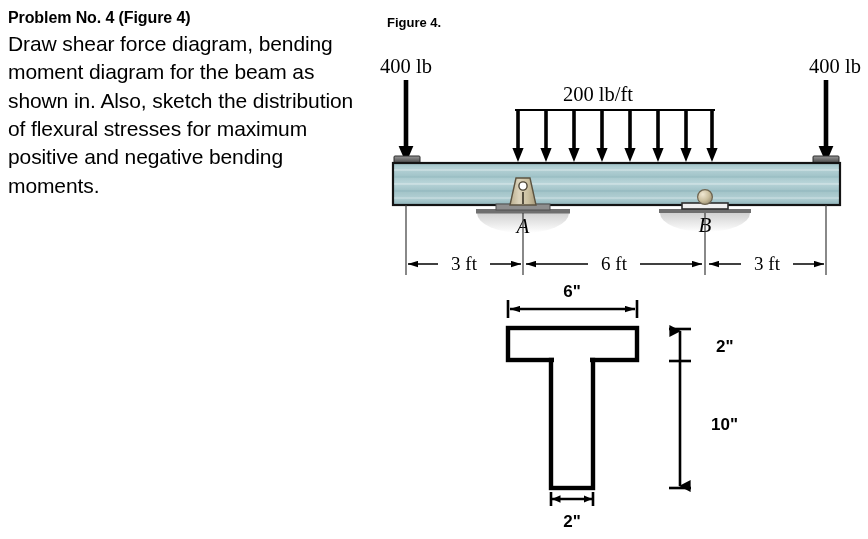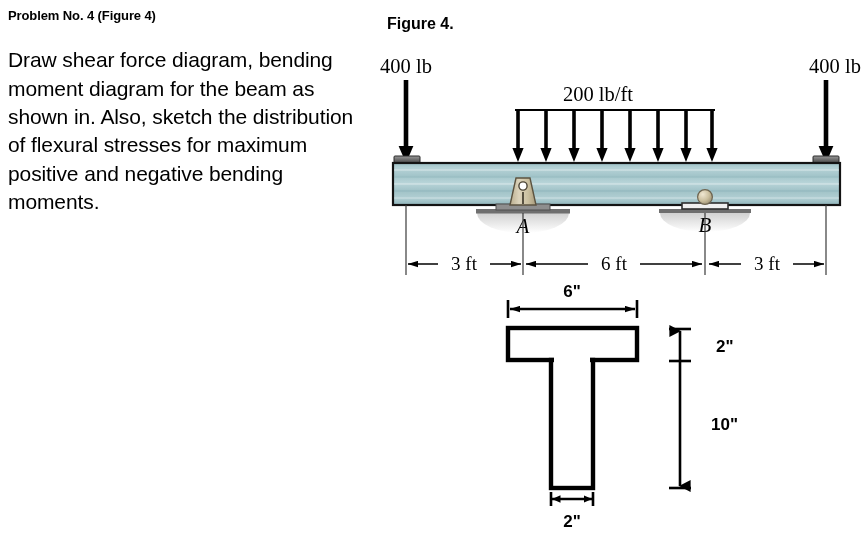--- a/index.html
+++ b/index.html
@@ -19,23 +19,23 @@
   
   #problem-panel {
     position: absolute;
     left: 8px;
     top: 8px;
     width: 348px;
   }
   #problem-title {
     font-family: "Liberation Sans", sans-serif;
     font-weight: bold;
-    font-size: 13px;
+    font-size: 16px;
     line-height: 1.25;
-    margin: 0 0 22px 0;
+    margin: 0 0 2px 0;
     letter-spacing: -0.1px;
   }
   #problem-body {
     font-family: "Liberation Sans", sans-serif;
     font-size: 21px;
     line-height: 1.35;
     margin: 0;
     letter-spacing: -0.1px;
   }
 
@@ -46,21 +46,21 @@
     top: 0;
     width: 488px;
     height: 539px;
   }
   #figure-caption {
     position: absolute;
     left: 7px;
     top: 15px;
     font-family: "Liberation Sans", sans-serif;
     font-weight: bold;
-    font-size: 16px;
+    font-size: 13px;
   }
 
   #figure-svg {
     position: absolute;
     left: 0;
     top: 0;
   }
 
   .serif-label {
     font-family: "Liberation Serif", serif;

